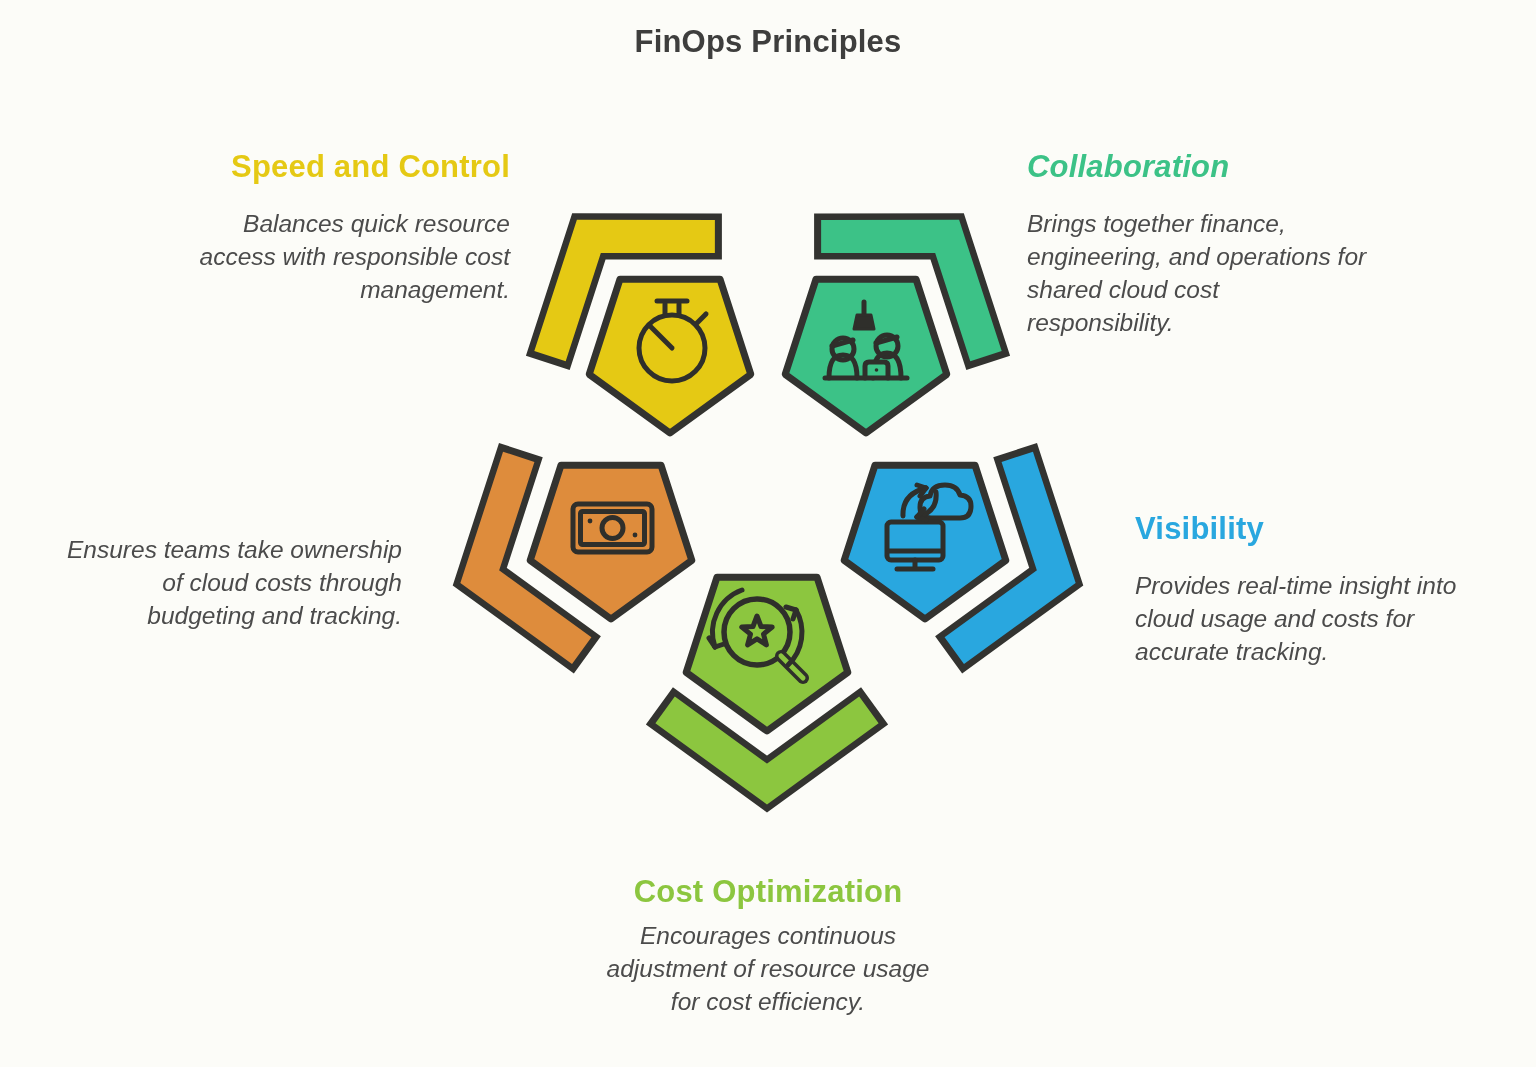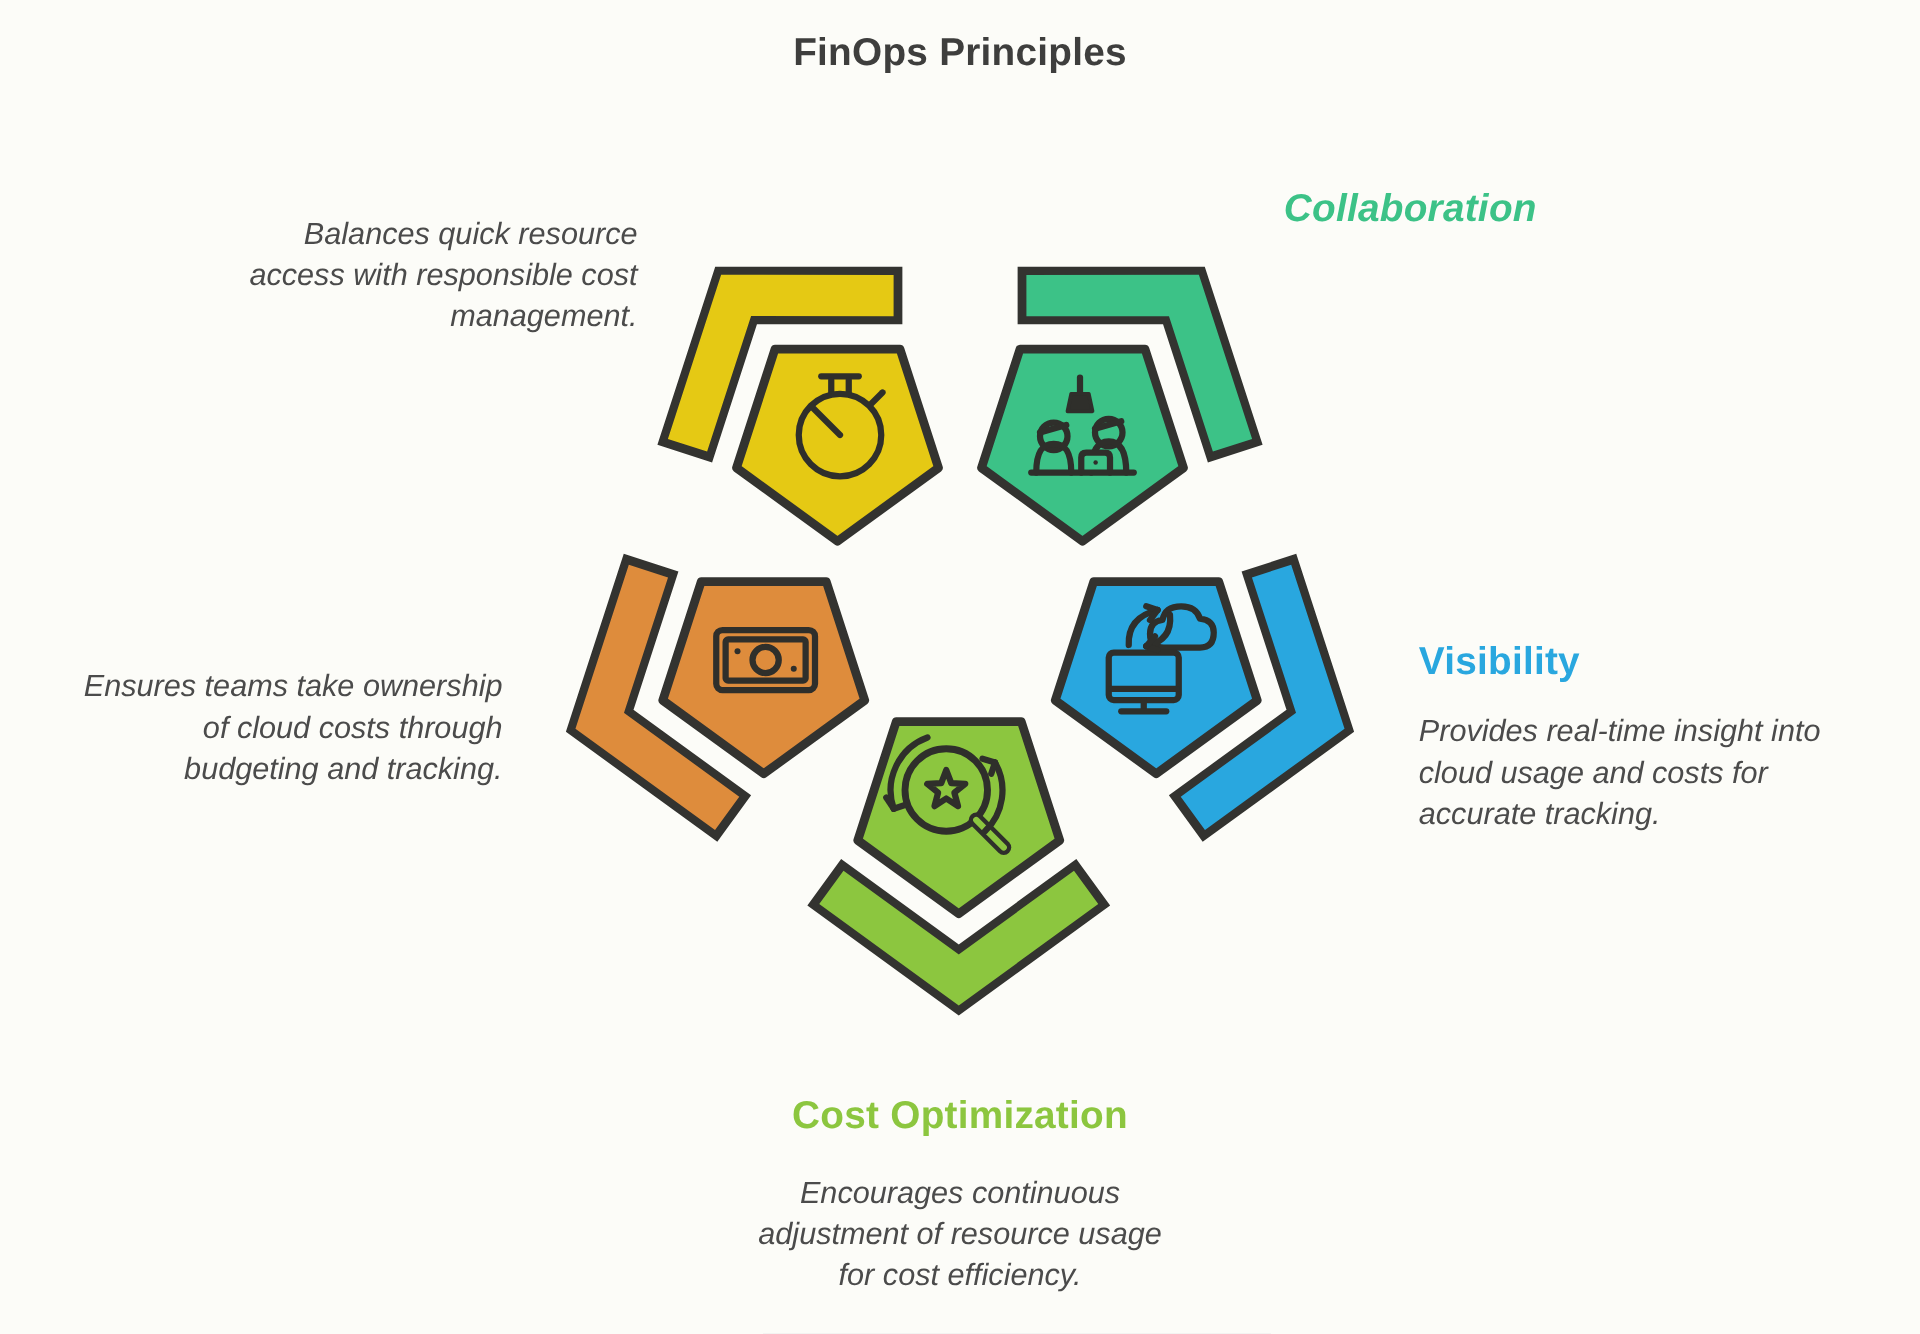--- a/index.html
+++ b/index.html
@@ -5,39 +5,44 @@
   html,body{margin:0;padding:0;background:#e8e8e8;}
   .canvas{position:relative;width:1536px;height:1067px;background:#FCFCF8;
           font-family:"Liberation Sans",sans-serif;overflow:hidden;margin:0 auto;}
   .title{position:absolute;top:24px;left:0;width:100%;text-align:center;
          font-size:31px;font-weight:700;color:#3E3E3D;letter-spacing:.2px;}
   .block{position:absolute;}
   .block h2{margin:0;font-size:31px;font-weight:700;line-height:1.15;letter-spacing:.2px;}
   .block p{margin:22px 0 0;font-size:24.5px;line-height:33px;color:#4B4B4B;white-space:pre-line;font-style:italic;}
   .align-r{text-align:right;}
   .align-c{text-align:center;}
-  .align-c p{margin-top:28px;}
+  .align-c p{margin-top:9px;}
   .unit{position:absolute;width:360px;height:360px;pointer-events:none;}
   .unit path,.unit rect,.unit circle{vector-effect:none;}
 </style>
 </head>
 <body>
 
 <div class="canvas">
 
   <div class="title">FinOps Principles</div>
 
   <div class="block align-r" style="top:149px;left:150px;width:360px;">
+    <h2 style="color: rgb(229, 201, 20);">Speed and Control</h2>
     <p>Balances quick resource
 access with responsible cost
 management.</p>
   </div>
 
   <div class="block" style="top:149px;left:1027px;width:400px;">
     <h2 style="color: rgb(60, 194, 135); font-style: italic;">Collaboration</h2>
+    <p>Brings together finance,
+engineering, and operations for
+shared cloud cost
+responsibility.</p>
   </div>
 
   <div class="block align-r" style="top:511px;left:40px;width:362px;">
     <p>Ensures teams take ownership
 of cloud costs through
 budgeting and tracking.</p>
   </div>
 
   <div class="block" style="top:511px;left:1135px;width:380px;">
     <h2 style="color: rgb(41, 167, 223);">Visibility</h2>

